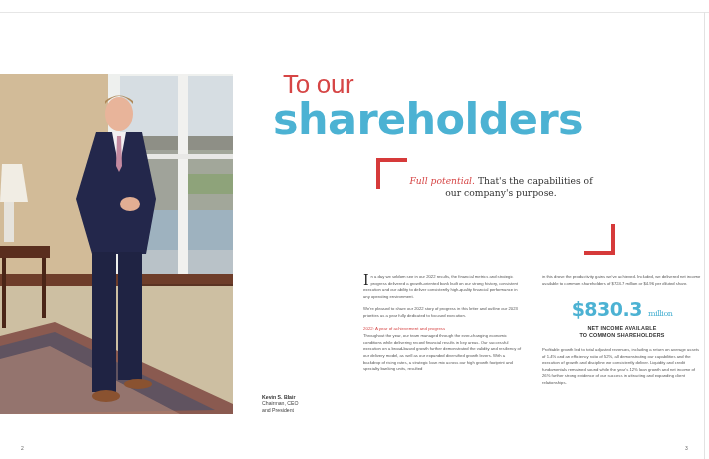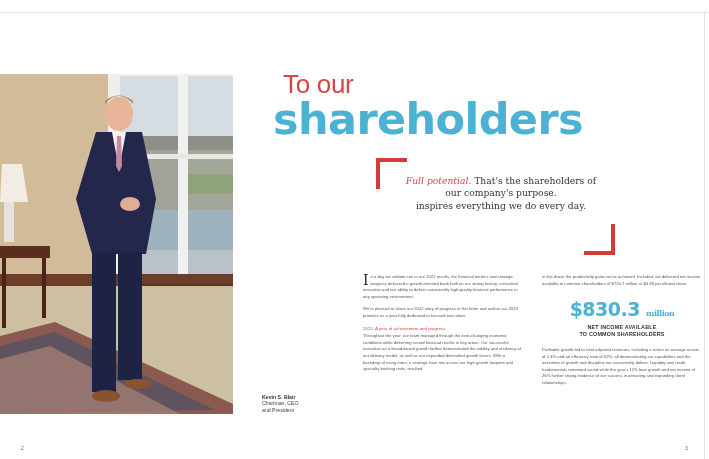--- a/index.html
+++ b/index.html
@@ -32,21 +32,21 @@
     
     .col { position: absolute; font-size: 4.2px; line-height: 6.6px; color: #555; text-align: left; }
     .col-1 { left: 363px; top: 262px; width: 160px; }
     .col-2 { left: 542px; top: 262px; width: 160px; }
     .col p { margin-bottom: 6px; }
     .dropcap { float: left; font-family: "DejaVu Serif", serif; font-size: 14px; line-height: 12px; margin-right: 2px; color: #222; }
     .subhead { color: #d64545; font-size: 4.4px; margin-bottom: 1px; }
 
     .stat { position: absolute; left: 542px; top: 286px; width: 160px; text-align: center; }
     .stat-value { font-family: "DejaVu Sans", sans-serif; font-weight: bold; font-size: 19px; color: #4cb2d3; letter-spacing: -0.5px; line-height: 22px; }
-    .stat-unit { font-family: "DejaVu Serif", serif; font-size: 8px; color: #4cb2d3; font-weight: bold; }
+    .stat-unit { font-family: "DejaVu Serif", serif; font-size: 8px; color: #4cb2d3; font-weight: normal; }
     .stat-label { font-size: 5.4px; line-height: 7px; font-weight: bold; color: #333; letter-spacing: 0.2px; }
 
     .page-num { position: absolute; top: 433px; font-size: 5px; color: #666; }
     .page-left { left: 21px; }
     .page-right { left: 685px; }
   </style>
 </head>
 <body>
 
 <div class="spread">
@@ -109,23 +109,22 @@
     <div>Chairman, CEO</div>
     <div>and President</div>
   </div>
 
   <div class="title-small">To our</div>
   <div class="title-big">shareholders</div>
 
   <div class="bracket-tl"></div>
   <div class="bracket-br"></div>
   <div class="quote">
-    <div><span class="em">Full potential.</span><span> That's the shareholders of</span></div>
+    <div><span class="em">Full potential.</span><span> That's the capabilities of</span></div>
     <div>our company's purpose.</div>
-    <div>inspires everything we do every day.</div>
   </div>
 
   <div class="col col-1">
     <p><span class="dropcap">I</span><span>n a day we seldom see in our 2022 results, the financial metrics and strategic progress delivered a growth-oriented bank built on our strong history, consistent execution and our ability to deliver consistently high-quality financial performance in any operating environment.</span></p>
     <p>We're pleased to share our 2022 story of progress in this letter and outline our 2023 priorities as a year fully dedicated to focused execution.</p>
     <div class="subhead">2022: A year of achievement and progress</div>
     <p>Throughout the year, our team managed through the ever-changing economic conditions while delivering record financial results in key areas. Our successful execution on a broad-based growth further demonstrated the validity and resiliency of our delivery model, as well as our expanded diversified growth levers. With a backdrop of rising rates, a strategic loan mix across our high growth footprint and specialty banking units, resulted</p>
   </div>
 
   <div class="col col-2">

